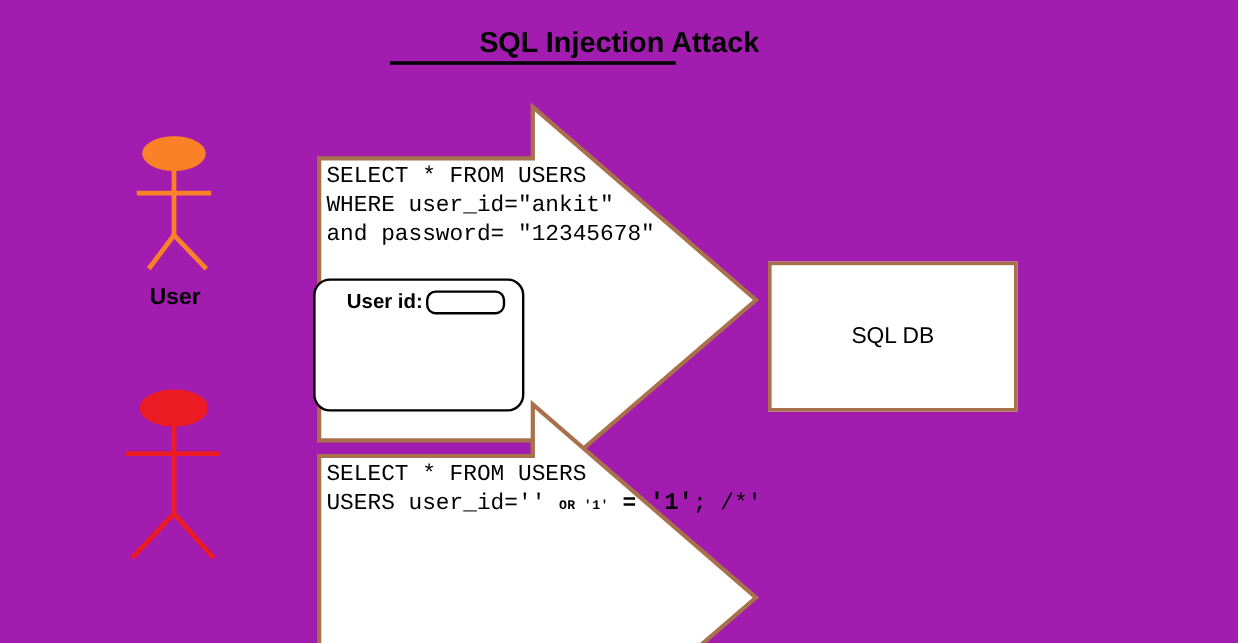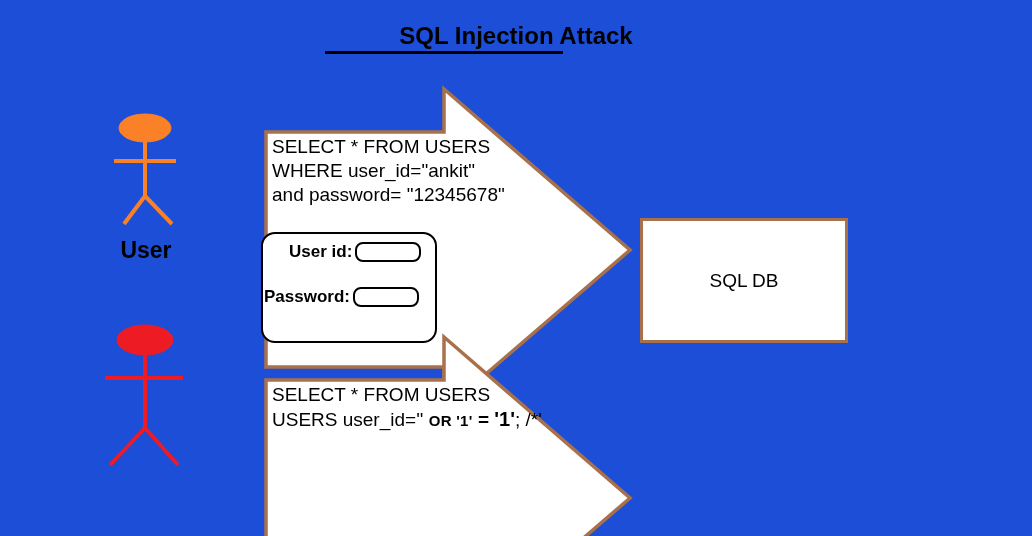--- a/index.html
+++ b/index.html
@@ -7,21 +7,21 @@
     padding: 0;
     background: #ffffff;
   }
   body {
     font-family: "Liberation Sans", sans-serif;
   }
   #canvas {
     position: relative;
     width: 1032px;
     height: 536px;
-    background: #1d4ed8;
+    background: #a21caf;
     overflow: hidden;
   }
 
   
   #title {
     position: absolute;
     left: 0;
     top: 22px;
     width: 1032px;
     text-align: center;
@@ -44,42 +44,42 @@
     position: absolute;
     left: 0;
     top: 0;
     width: 1032px;
     height: 536px;
   }
 
   
   .actor-label {
     position: absolute;
-    font-size: 23px;
+    font-size: 19px;
     font-weight: bold;
     color: #000000;
     text-align: center;
     white-space: nowrap;
   }
   #user-label { left: 88px; top: 237px; width: 116px; }
   #attacker-label { left: 78px; top: 485px; width: 150px; }
 
   
   .query-text {
     position: absolute;
     font-size: 19px;
     color: #000000;
     line-height: 24px;
     white-space: nowrap;
   }
   #query-user { left: 272px; top: 135px; }
   #query-attacker { left: 272px; top: 383px; }
-  .q-line { display: block; height: 24px; }
+  .q-line { display: block; height: 24px; font-family: Liberation Mono, monospace; }
   .q-small {
-    font-size: 15px;
+    font-size: 11px;
     font-weight: bold;
     letter-spacing: 0.3px;
   }
   .q-bold {
     font-weight: bold;
     font-size: 20px;
   }
   .q-bold-s {
     font-weight: bold;
   }
@@ -180,23 +180,19 @@
   <div class="query-text" id="query-attacker">
     <span class="q-line">SELECT * FROM USERS</span>
     <span class="q-line"><span>USERS user_id='' </span><span class="q-small">OR '1'</span><span class="q-bold-s"> = </span><span class="q-bold">'1'</span><span>; /*'</span></span>
   </div>
 
   <div id="login-form">
     <div class="form-row" id="row-userid">
       <span class="form-label">User id:</span>
       <div class="form-input"></div>
     </div>
-    <div class="form-row" id="row-password">
-      <span class="form-label">Password:</span>
-      <div class="form-input"></div>
-    </div>
   </div>
 
   <div id="sqldb-box">
     <span id="sqldb-label">SQL DB</span>
   </div>
 
 </div>
 
 </body></html>

